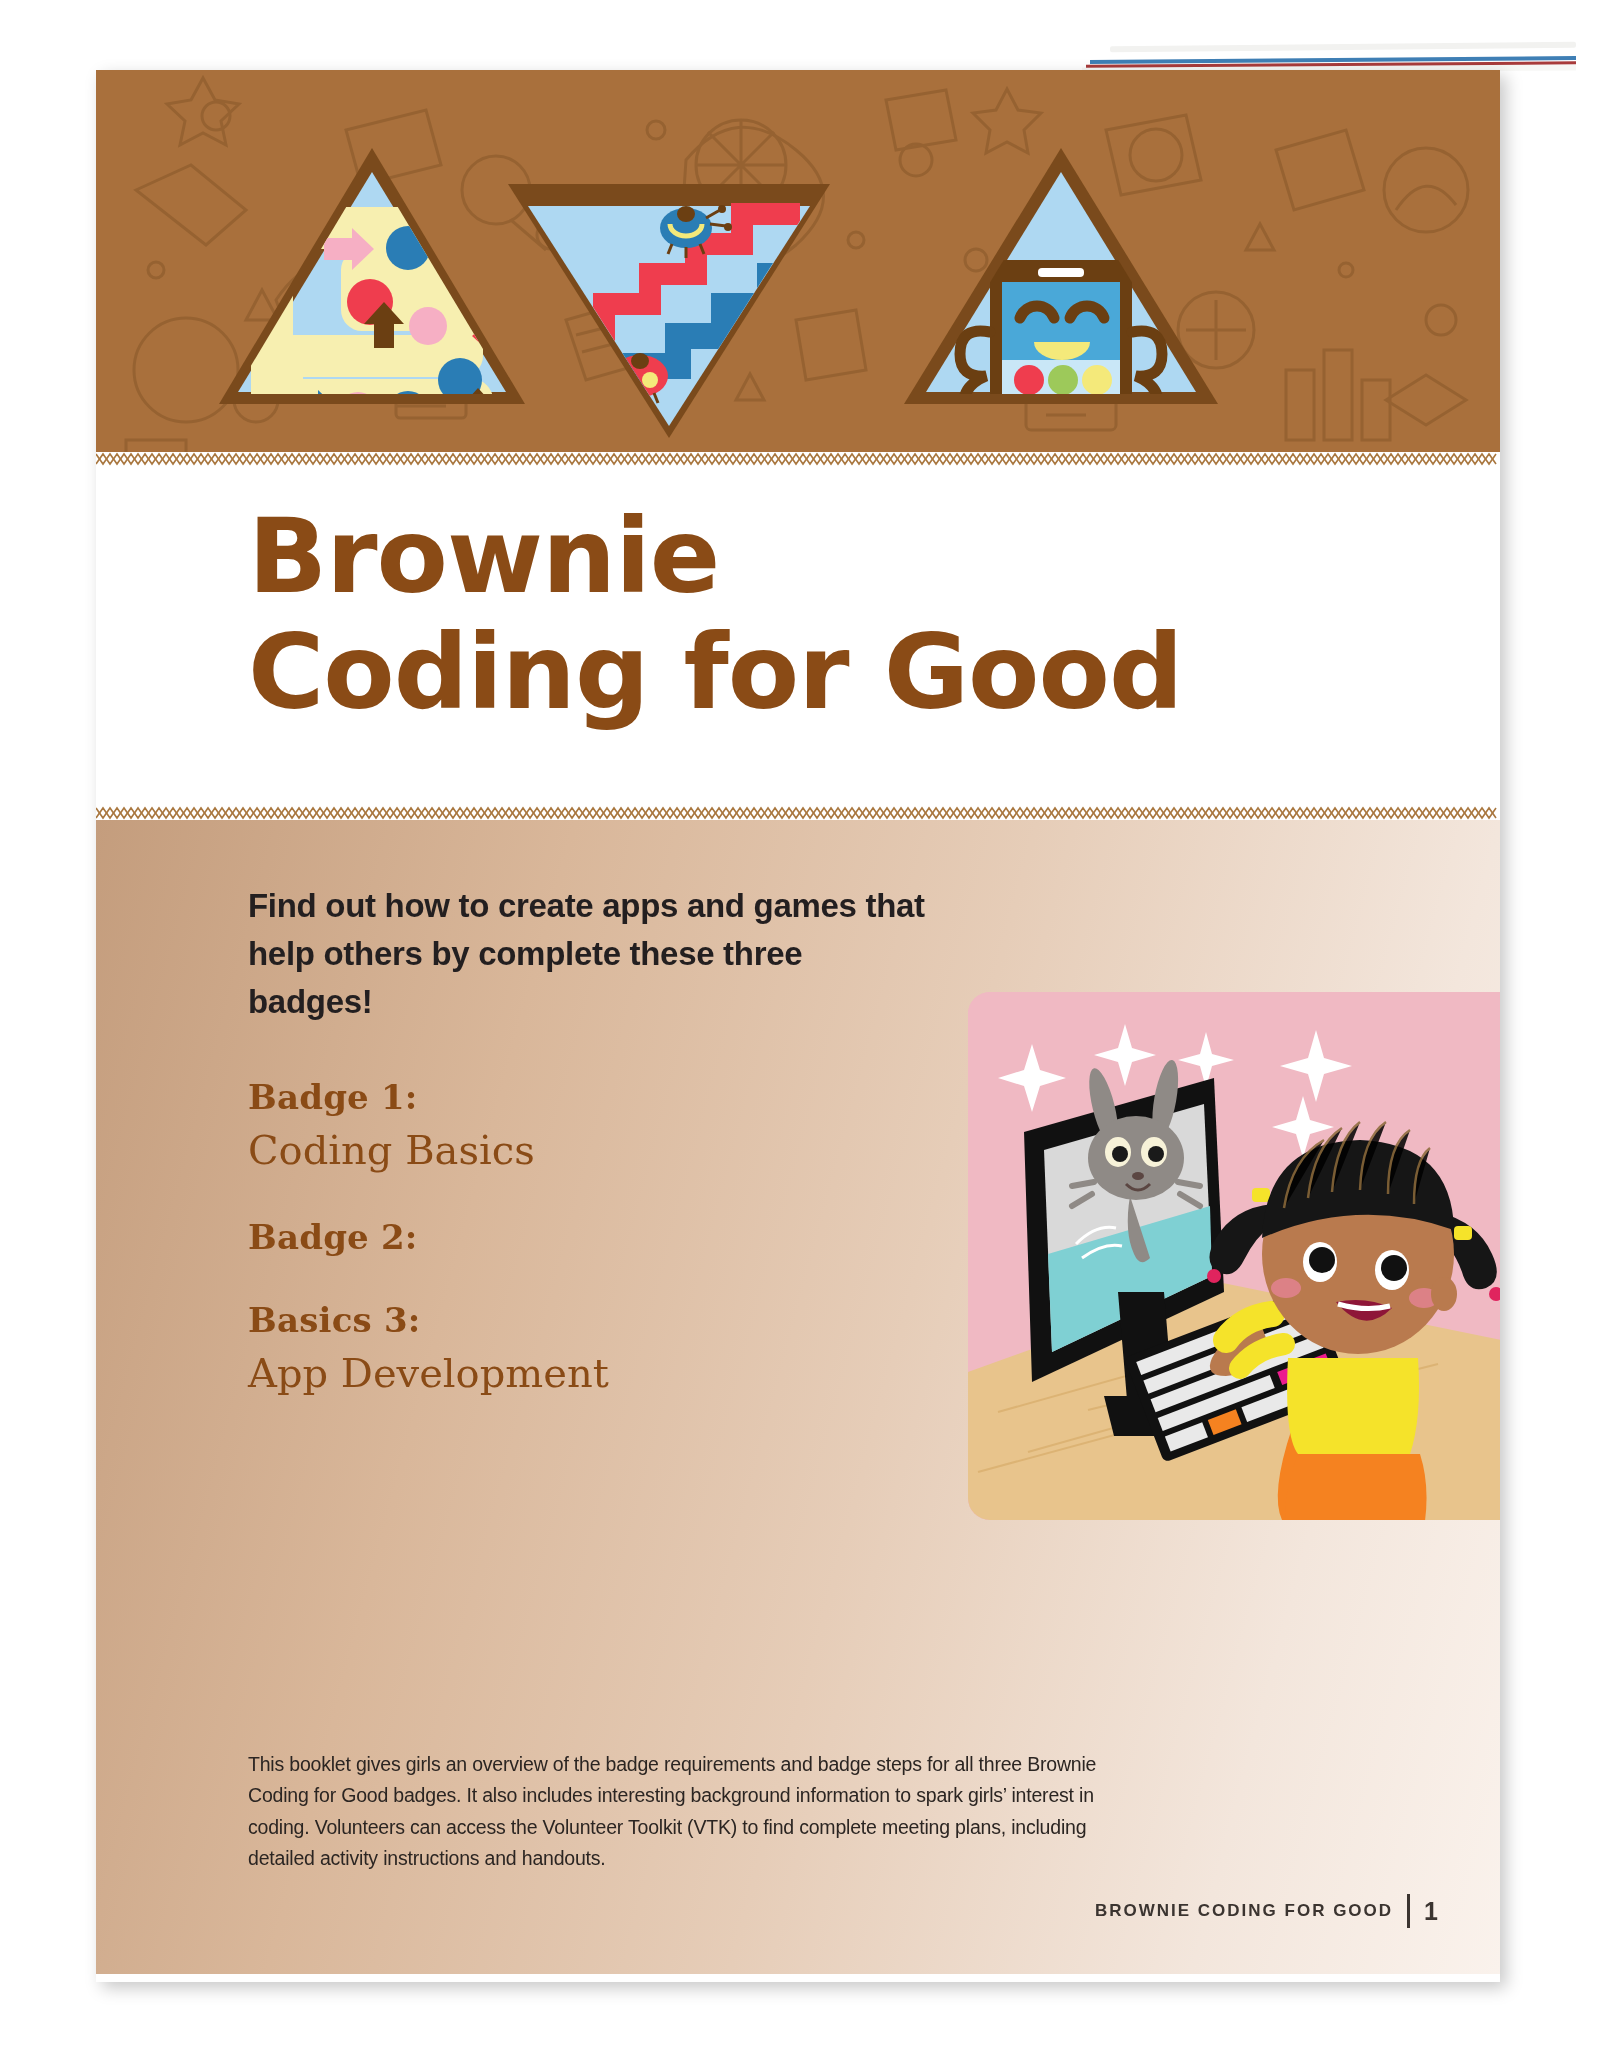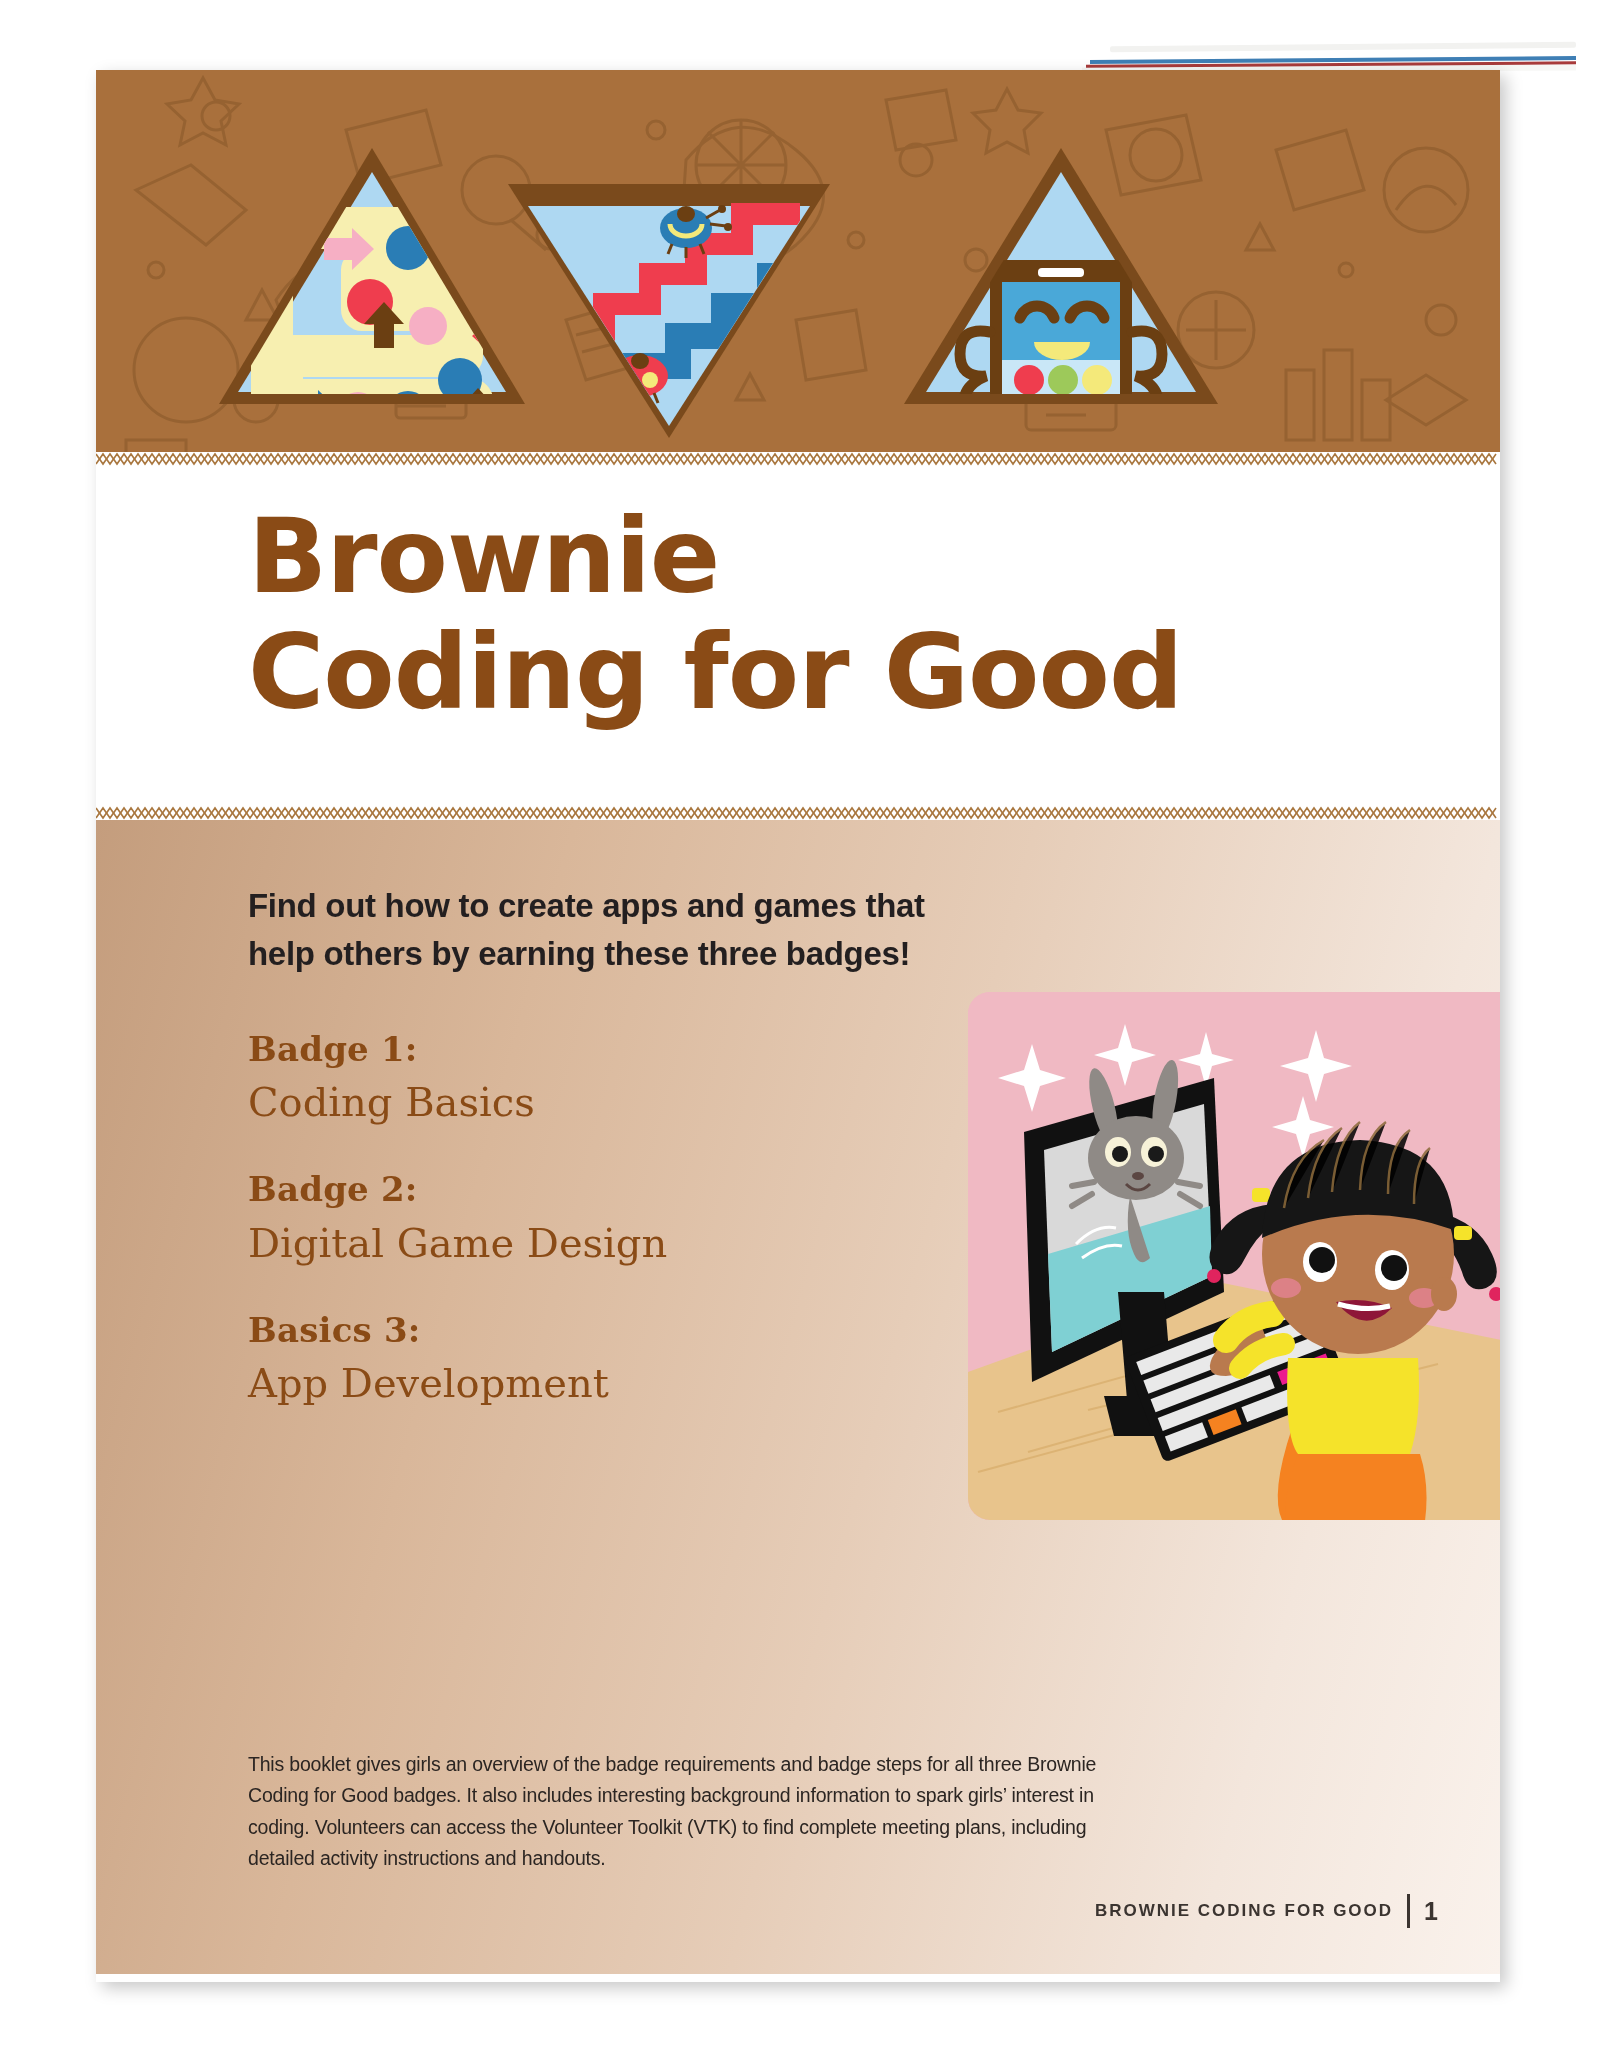--- a/index.html
+++ b/index.html
@@ -288,30 +288,29 @@
       <svg width="1404" height="14" viewBox="0 0 1404 14" preserveAspectRatio="none">
         <g stroke="#a9773f" stroke-width="1.6" fill="none">
           <path d="M0 12 L7 2 L14 12 L21 2 L28 12 L35 2 L42 12 L49 2 L56 12 L63 2 L70 12 L77 2 L84 12 L91 2 L98 12 L105 2 L112 12 L119 2 L126 12 L133 2 L140 12 L147 2 L154 12 L161 2 L168 12 L175 2 L182 12 L189 2 L196 12 L203 2 L210 12 L217 2 L224 12 L231 2 L238 12 L245 2 L252 12 L259 2 L266 12 L273 2 L280 12 L287 2 L294 12 L301 2 L308 12 L315 2 L322 12 L329 2 L336 12 L343 2 L350 12 L357 2 L364 12 L371 2 L378 12 L385 2 L392 12 L399 2 L406 12 L413 2 L420 12 L427 2 L434 12 L441 2 L448 12 L455 2 L462 12 L469 2 L476 12 L483 2 L490 12 L497 2 L504 12 L511 2 L518 12 L525 2 L532 12 L539 2 L546 12 L553 2 L560 12 L567 2 L574 12 L581 2 L588 12 L595 2 L602 12 L609 2 L616 12 L623 2 L630 12 L637 2 L644 12 L651 2 L658 12 L665 2 L672 12 L679 2 L686 12 L693 2 L700 12 L707 2 L714 12 L721 2 L728 12 L735 2 L742 12 L749 2 L756 12 L763 2 L770 12 L777 2 L784 12 L791 2 L798 12 L805 2 L812 12 L819 2 L826 12 L833 2 L840 12 L847 2 L854 12 L861 2 L868 12 L875 2 L882 12 L889 2 L896 12 L903 2 L910 12 L917 2 L924 12 L931 2 L938 12 L945 2 L952 12 L959 2 L966 12 L973 2 L980 12 L987 2 L994 12 L1001 2 L1008 12 L1015 2 L1022 12 L1029 2 L1036 12 L1043 2 L1050 12 L1057 2 L1064 12 L1071 2 L1078 12 L1085 2 L1092 12 L1099 2 L1106 12 L1113 2 L1120 12 L1127 2 L1134 12 L1141 2 L1148 12 L1155 2 L1162 12 L1169 2 L1176 12 L1183 2 L1190 12 L1197 2 L1204 12 L1211 2 L1218 12 L1225 2 L1232 12 L1239 2 L1246 12 L1253 2 L1260 12 L1267 2 L1274 12 L1281 2 L1288 12 L1295 2 L1302 12 L1309 2 L1316 12 L1323 2 L1330 12 L1337 2 L1344 12 L1351 2 L1358 12 L1365 2 L1372 12 L1379 2 L1386 12 L1393 2 L1400 12"></path>
           <path d="M0 2 L7 12 L14 2 L21 12 L28 2 L35 12 L42 2 L49 12 L56 2 L63 12 L70 2 L77 12 L84 2 L91 12 L98 2 L105 12 L112 2 L119 12 L126 2 L133 12 L140 2 L147 12 L154 2 L161 12 L168 2 L175 12 L182 2 L189 12 L196 2 L203 12 L210 2 L217 12 L224 2 L231 12 L238 2 L245 12 L252 2 L259 12 L266 2 L273 12 L280 2 L287 12 L294 2 L301 12 L308 2 L315 12 L322 2 L329 12 L336 2 L343 12 L350 2 L357 12 L364 2 L371 12 L378 2 L385 12 L392 2 L399 12 L406 2 L413 12 L420 2 L427 12 L434 2 L441 12 L448 2 L455 12 L462 2 L469 12 L476 2 L483 12 L490 2 L497 12 L504 2 L511 12 L518 2 L525 12 L532 2 L539 12 L546 2 L553 12 L560 2 L567 12 L574 2 L581 12 L588 2 L595 12 L602 2 L609 12 L616 2 L623 12 L630 2 L637 12 L644 2 L651 12 L658 2 L665 12 L672 2 L679 12 L686 2 L693 12 L700 2 L707 12 L714 2 L721 12 L728 2 L735 12 L742 2 L749 12 L756 2 L763 12 L770 2 L777 12 L784 2 L791 12 L798 2 L805 12 L812 2 L819 12 L826 2 L833 12 L840 2 L847 12 L854 2 L861 12 L868 2 L875 12 L882 2 L889 12 L896 2 L903 12 L910 2 L917 12 L924 2 L931 12 L938 2 L945 12 L952 2 L959 12 L966 2 L973 12 L980 2 L987 12 L994 2 L1001 12 L1008 2 L1015 12 L1022 2 L1029 12 L1036 2 L1043 12 L1050 2 L1057 12 L1064 2 L1071 12 L1078 2 L1085 12 L1092 2 L1099 12 L1106 2 L1113 12 L1120 2 L1127 12 L1134 2 L1141 12 L1148 2 L1155 12 L1162 2 L1169 12 L1176 2 L1183 12 L1190 2 L1197 12 L1204 2 L1211 12 L1218 2 L1225 12 L1232 2 L1239 12 L1246 2 L1253 12 L1260 2 L1267 12 L1274 2 L1281 12 L1288 2 L1295 12 L1302 2 L1309 12 L1316 2 L1323 12 L1330 2 L1337 12 L1344 2 L1351 12 L1358 2 L1365 12 L1372 2 L1379 12 L1386 2 L1393 12 L1400 2"></path>
         </g>
       </svg>
     </div>
 
     <div id="lower">
 
-      <div class="intro">Find out how to create apps and games that help others by earning these three badges!</div>
+      <div class="intro">Find out how to create apps and games that help others by complete these three badges!</div>
 
       <div id="badge-list">
         <div class="badge-item">
           <div class="badge-label">Badge 1:</div>
           <div class="badge-name">Coding Basics</div>
         </div>
         <div class="badge-item">
           <div class="badge-label">Badge 2:</div>
-          <div class="badge-name">Digital Game Design</div>
         </div>
         <div class="badge-item">
           <div class="badge-label">Basics 3:</div>
           <div class="badge-name">App Development</div>
         </div>
       </div>
 
       <div id="illus">
         <svg viewBox="0 0 592 528" width="592" height="528">
           <rect width="592" height="528" fill="#f0b9c3"></rect>

